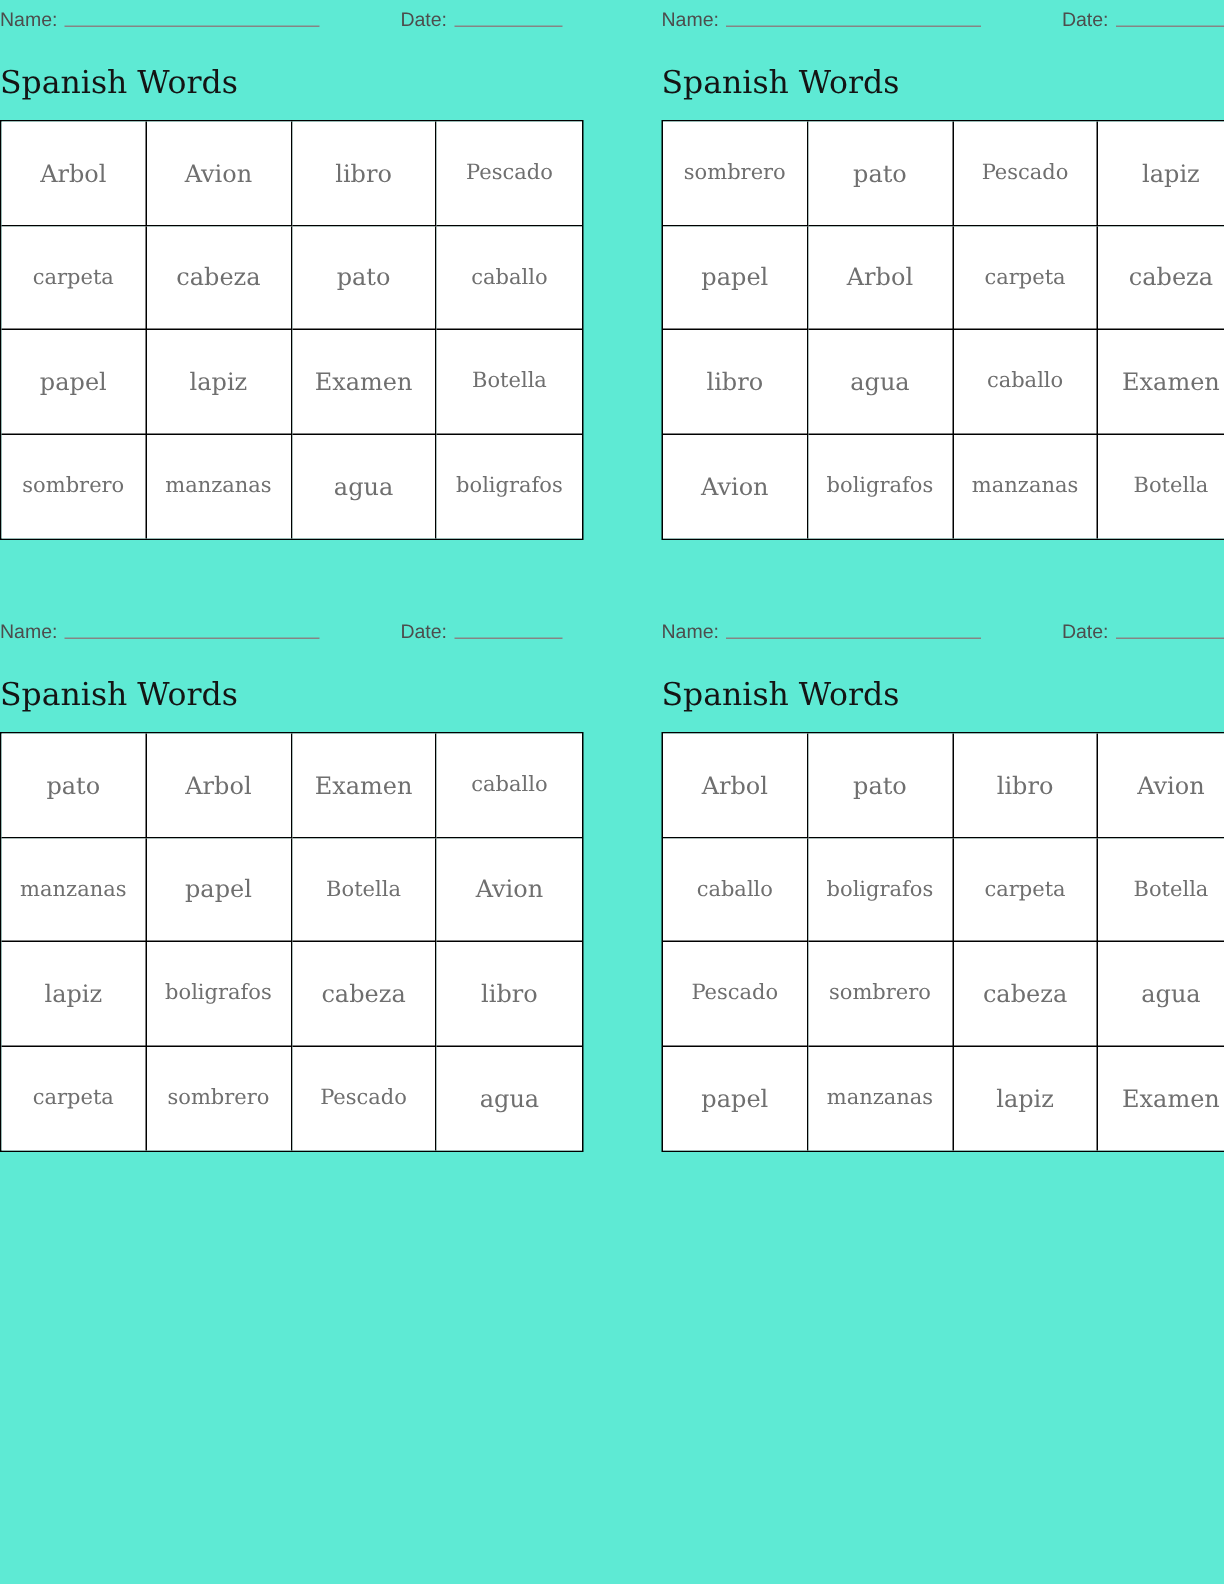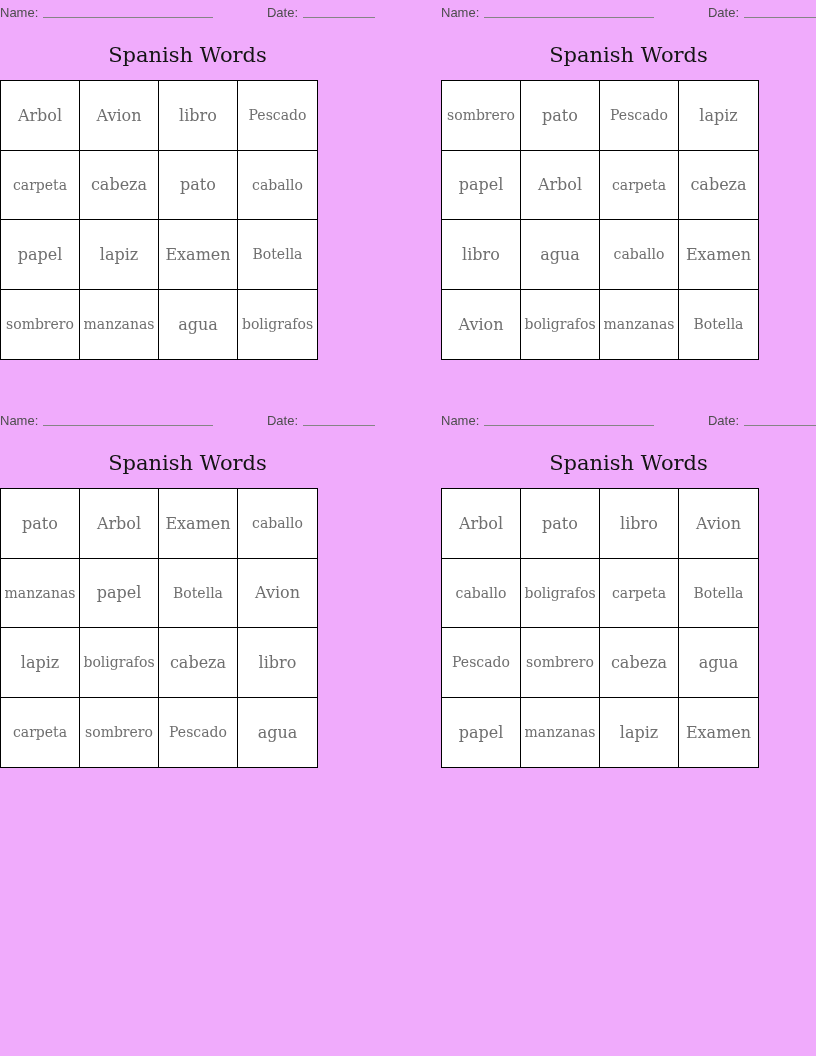--- a/index.html
+++ b/index.html
@@ -1,33 +1,33 @@
 <!DOCTYPE html>
 <html><head>
 <meta charset="utf-8">
 <style>
   html,body{margin:0;padding:0;background:#ffffff;}
-  .page{position:relative;width:816px;height:1056px;background:#f0abfc;overflow:hidden;
+  .page{position:relative;width:816px;height:1056px;background:#5eead4;overflow:hidden;
         font-family:"Liberation Sans",sans-serif;}
   .card{position:absolute;width:375px;}
   .card.tl{left:0;top:4px;}
   .card.tr{left:441px;top:4px;}
   .card.bl{left:0;top:412px;}
   .card.br{left:441px;top:412px;}
   .card-header{display:flex;align-items:flex-end;height:16px;
                font-size:13px;color:#4d4d4d;}
   .lbl{white-space:nowrap;line-height:15px;}
   .fill-line{display:inline-block;border-bottom:1.5px solid #858585;height:1px;margin:0 0 2px 5px;}
   .name-line{width:170px;}
   .date-lbl{margin-left:auto;}
   .date-line{width:72px;}
-  .card-title{margin-top:21px;text-align:center;
+  .card-title{margin-top:21px;
               font-family:"DejaVu Serif","Liberation Serif",serif;
               font-size:21px;line-height:28px;color:#141414;}
-  .grid{margin-top:11px;width:318px;height:280px;box-sizing:border-box;
+  .grid{margin-top:11px;width:389px;height:280px;box-sizing:border-box;
         border:1.5px solid #000;display:grid;
         grid-template-columns:repeat(4,1fr);grid-template-rows:repeat(4,1fr);}
   .cell{display:flex;align-items:center;justify-content:center;overflow:hidden;
         border-right:1.5px solid #000;border-bottom:1.5px solid #000;background:#fff;}
   .cell:nth-child(4n){border-right:none;}
   .cell:nth-child(n+13){border-bottom:none;}
   .w{font-family:"DejaVu Serif","Liberation Serif",serif;color:#6f6f6f;white-space:nowrap;}
   .w[data-size="lg"]{font-size:16px;}
   .w[data-size="sm"]{font-size:14px;}
 </style>

